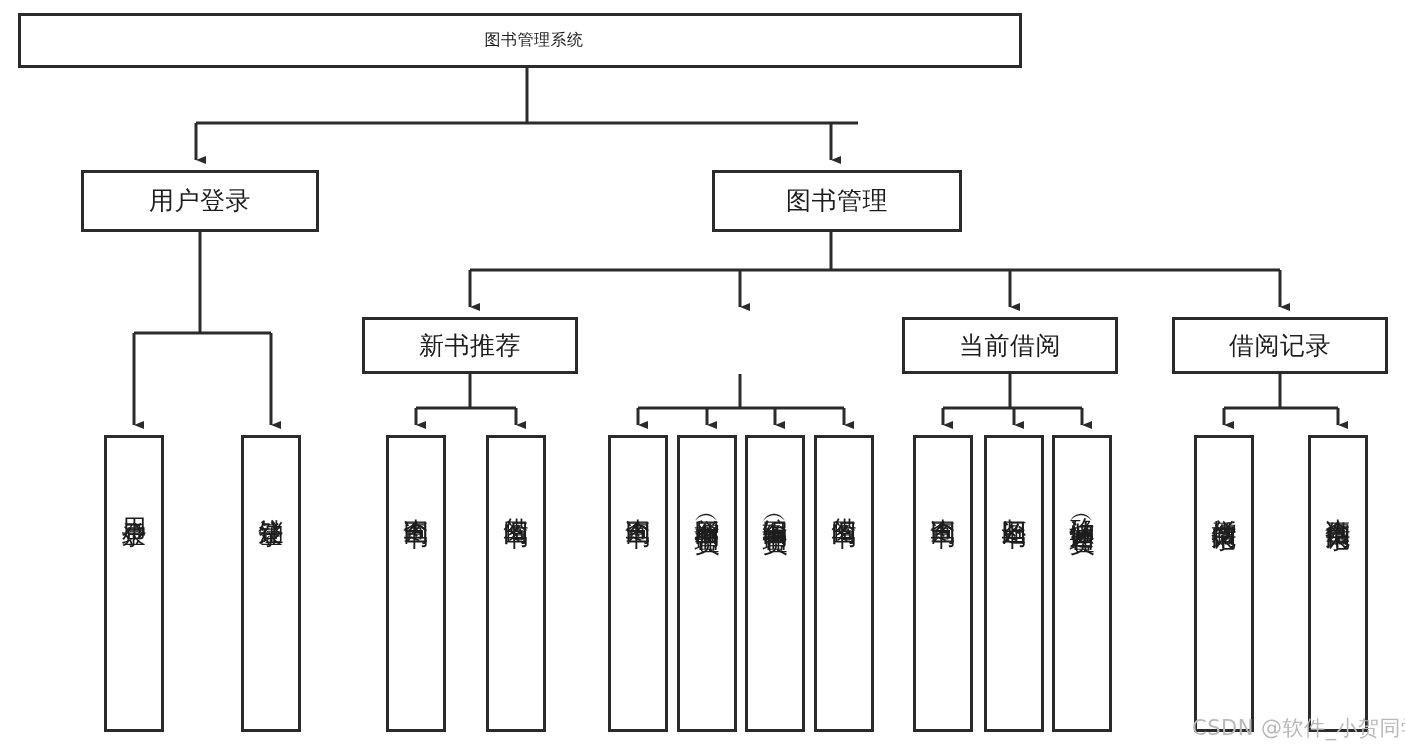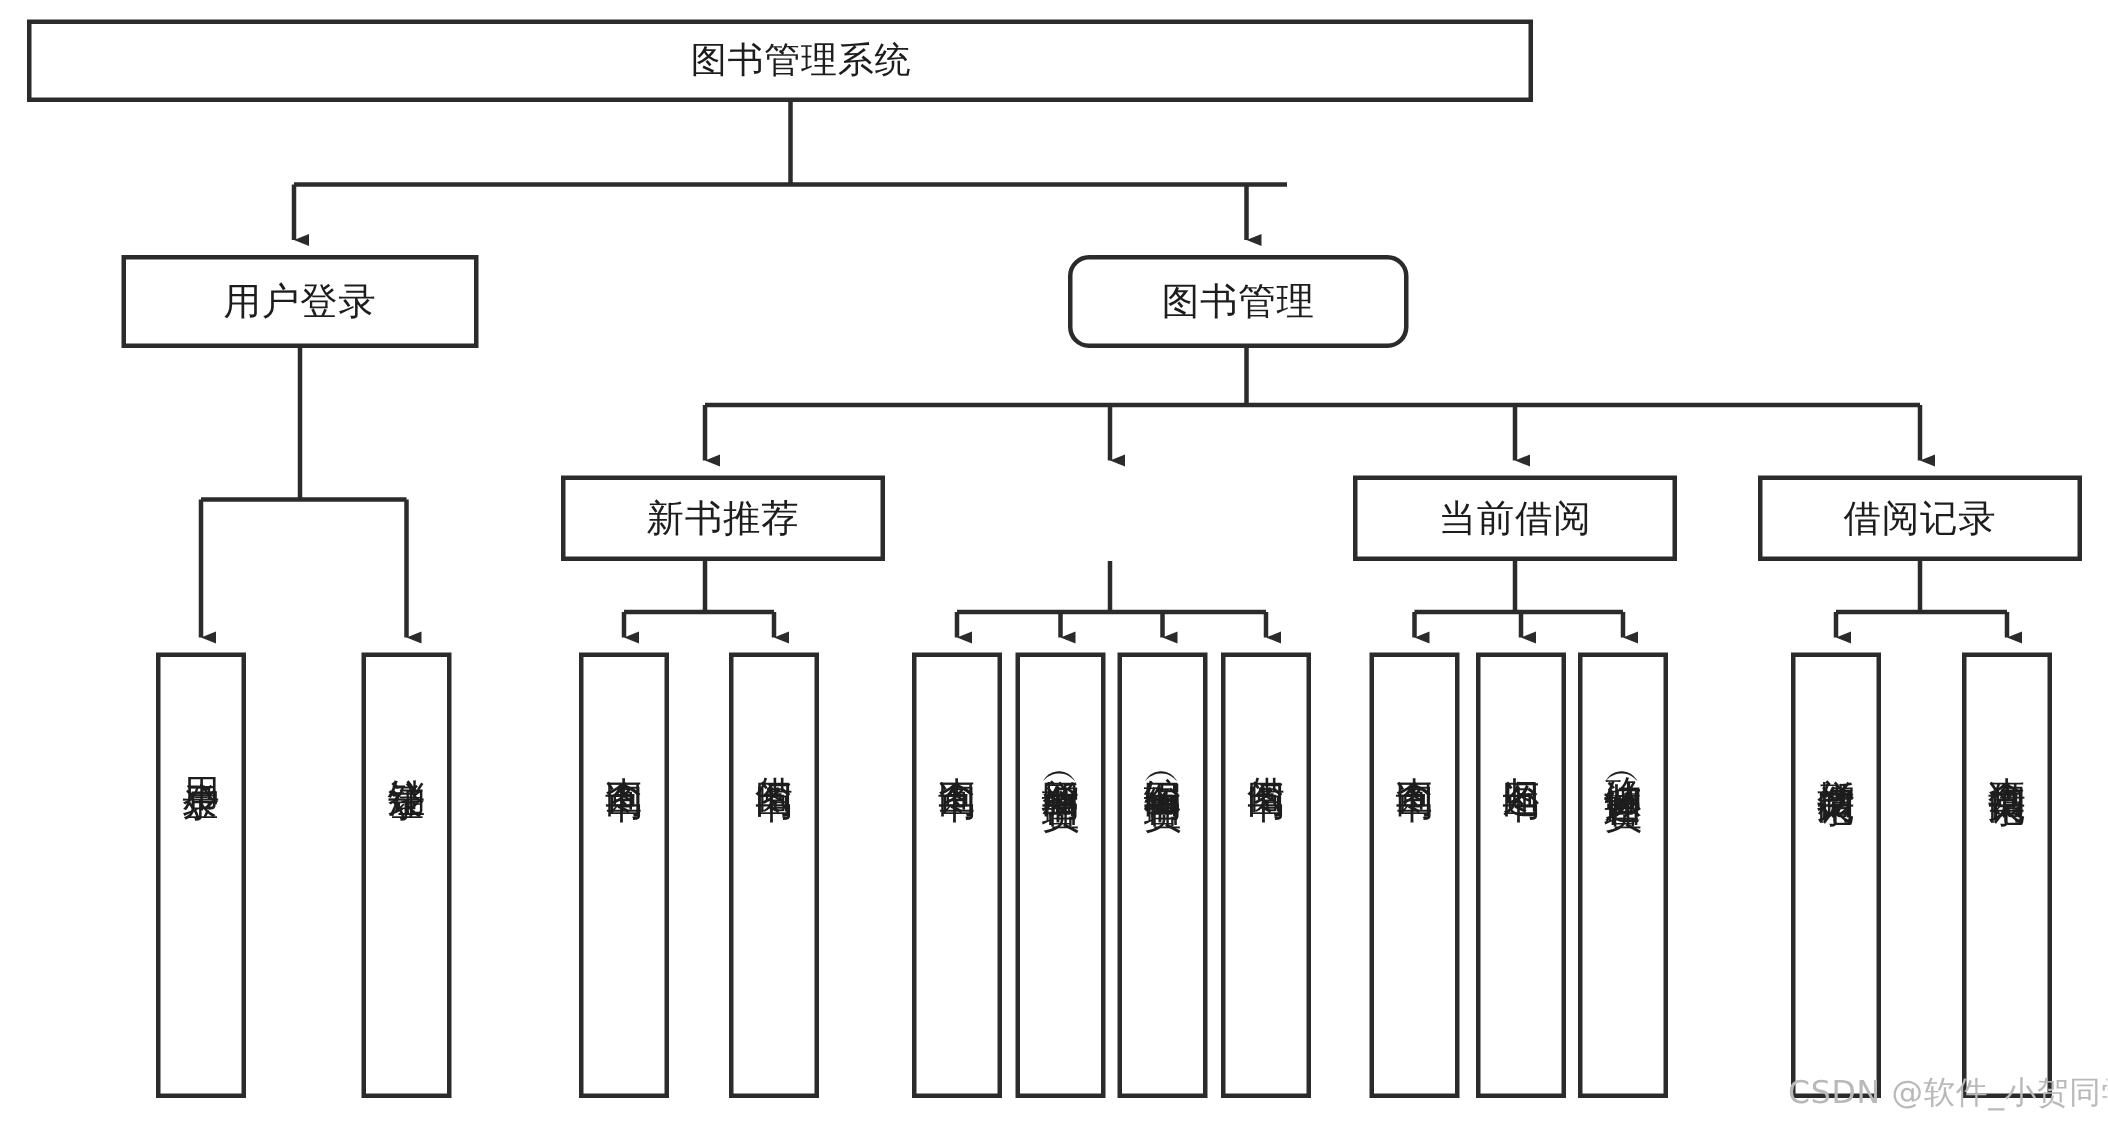--- a/index.html
+++ b/index.html
@@ -40,21 +40,21 @@
     display: block;
     text-align: center;
     line-height: 1.18;
     white-space: pre;
   }
   .node.horiz .label {
     font-size: 25px;
     letter-spacing: 0.5px;
   }
   .node.root .label {
-    font-size: 24px;
+    font-size: 16px;
     margin-left: 28px;
   }
   .node.vert {
     align-items: flex-start;
     justify-content: center;
     padding-top: 0px;
   }
   .node.vert .label {
     writing-mode: vertical-rl;
     text-orientation: upright;
@@ -147,25 +147,25 @@
     </g>
   </svg>
 
   <div class="node root horiz" style="left:18px; top:13px; width:1004px; height:55px;">
     <span class="label">图书管理系统</span>
   </div>
 
   <div class="node horiz" style="left:81px; top:170px; width:238px; height:62px;">
     <span class="label">用户登录</span>
   </div>
-  <div class="node horiz" style="left:712px; top:170px; width:227px; height:62px;border-radius:14px;">
+  <div class="node horiz" style="left:712px; top:170px; width:250px; height:62px;">
     <span class="label">图书管理</span>
   </div>
 
-  <div class="node horiz" style="left:362px; top:317px; width:216px; height:57px;margin-left:12px;">
+  <div class="node horiz" style="left:362px; top:317px; width:216px; height:57px;">
     <span class="label">新书推荐</span>
   </div>
   <div class="node horiz" style="left:1172px; top:317px; width:216px; height:57px;">
     <span class="label">借阅记录</span>
   </div>
   <div class="node horiz" style="left:902px; top:317px; width:216px; height:57px;">
     <span class="label">当前借阅</span>
   </div>
 
   <div class="node vert" style="left: 104px; top: 435px; width: 60px; height: 297px; padding-top: 60px;">

